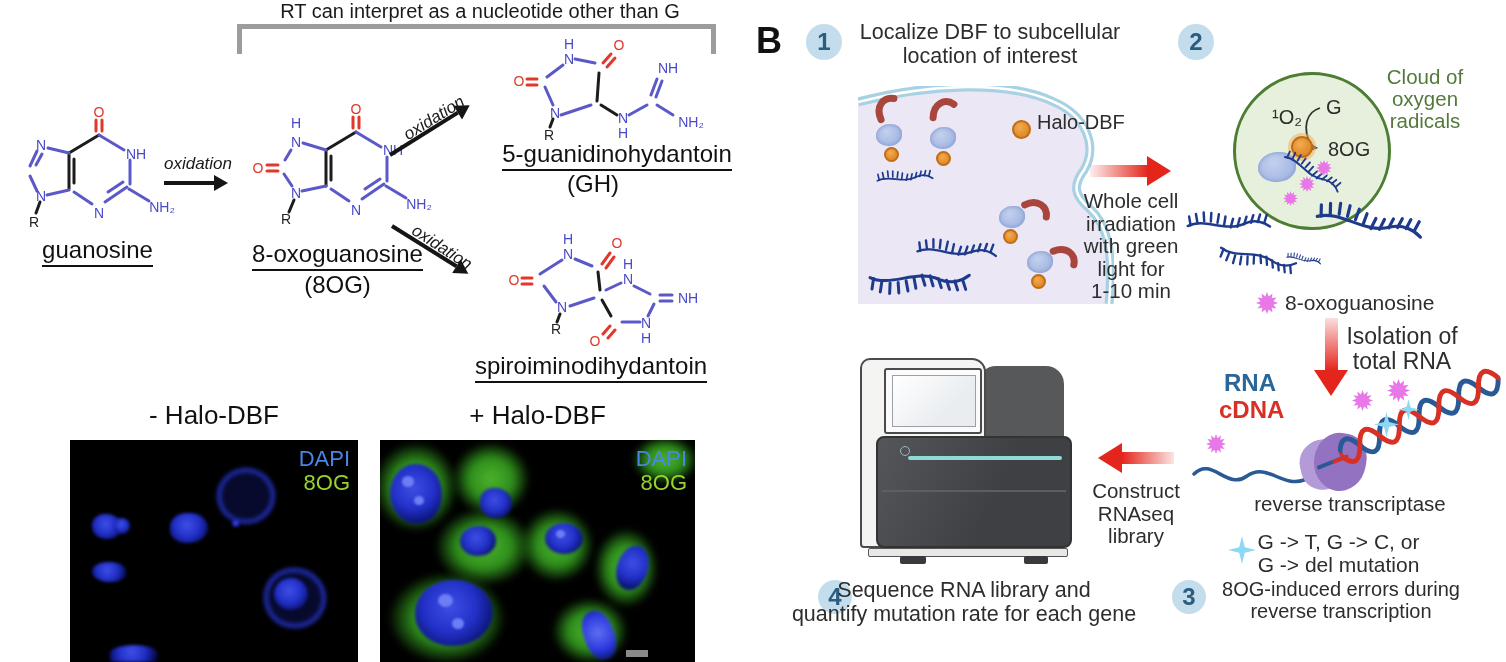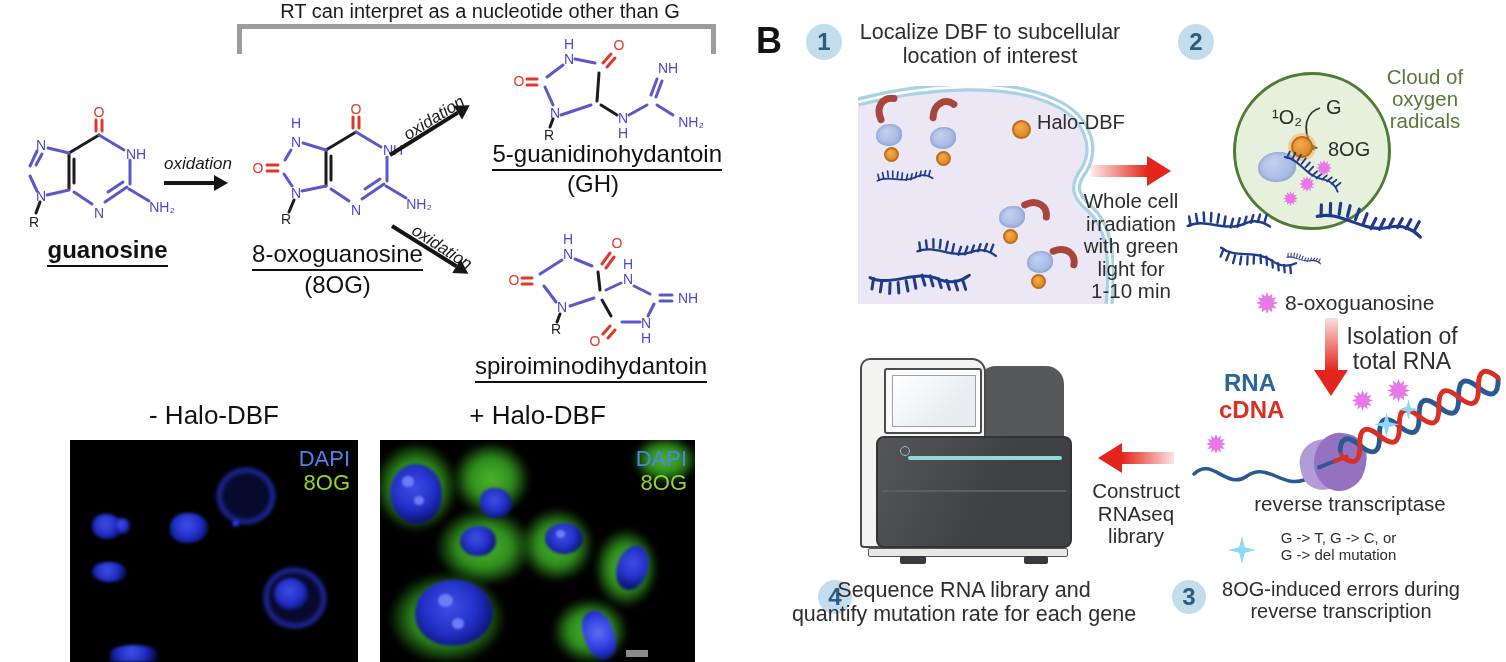--- a/index.html
+++ b/index.html
@@ -73,21 +73,21 @@
     <g font-size="14" text-anchor="middle">
       <text x="84" y="12" fill="#e0392b">O</text>
       <text x="26" y="45" fill="#4a49c9">N</text>
       <text x="121" y="54" fill="#4a49c9">NH</text>
       <text x="84" y="113" fill="#4a49c9">N</text>
       <text x="26" y="96" fill="#4a49c9">N</text>
       <text x="147" y="107" fill="#4a49c9">NH₂</text>
       <text x="19" y="122" fill="#222">R</text>
     </g>
   </svg>
-  <div class="abs ctr chemname" style="left:20px;top:236px;width:175px;font-weight:bold;"><span class="u">guanosine</span></div>
+  <div class="abs ctr chemname" style="left:10px;top:236px;width:175px;"><span class="u">guanosine</span></div>
 
   <div class="abs ctr it" style="left:158px;top:154px;width:80px;font-size:17px;">oxidation</div>
   <div class="abs barrow-tail" style="left:164px;top:181px;width:50px;"></div>
   <div class="abs barrow-head" style="left:214px;top:175px;"></div>
 
   <svg class="abs" style="left:238px;top:98px;" width="205" height="145" viewBox="0 0 205 145">
     <g stroke="#1c1c1c" stroke-width="3" stroke-linecap="round" fill="none">
       <path d="M88,88 L88,52 M93,82 L93,58 M88,52 L118,34"></path>
       <path d="M56,102 L51,114"></path>
     </g>
@@ -143,21 +143,21 @@
       <text x="14" y="51" fill="#e0392b">O</text>
       <text x="114" y="15" fill="#e0392b">O</text>
       <text x="50" y="83" fill="#4a49c9">N</text>
       <text x="44" y="105" fill="#222">R</text>
       <text x="118" y="88" fill="#4a49c9">N</text>
       <text x="118" y="103" fill="#4a49c9">H</text>
       <text x="163" y="38" fill="#4a49c9">NH</text>
       <text x="186" y="92" fill="#4a49c9">NH₂</text>
     </g>
   </svg>
-  <div class="abs ctr chemname" style="left:472px;top:140px;width:250px;text-align:right;"><span class="u">5-guanidinohydantoin</span></div>
+  <div class="abs ctr chemname" style="left:492px;top:140px;width:250px;"><span class="u">5-guanidinohydantoin</span></div>
   <div class="abs ctr chemname" style="left:468px;top:170px;width:250px;">(GH)</div>
 
   <svg class="abs" style="left:498px;top:226px;" width="225" height="122" viewBox="0 0 225 122">
     <g stroke="#5b59c8" stroke-width="3" stroke-linecap="round" fill="none">
       <path d="M77,33 L94,40 M96,72 L72,80 M58,76 L46,60 M42,48 L64,34"></path>
       <path d="M108,64 L123,57 M136,60 L152,68 M156,78 L150,90 M142,96 L124,96"></path>
       <path d="M162,69 L174,69 M162,75 L174,75"></path>
     </g>
     <g stroke="#1c1c1c" stroke-width="3" stroke-linecap="round" fill="none">
       <path d="M100,46 L102,64 M113,90 L104,74 M62,88 L59,96"></path>
@@ -355,21 +355,21 @@
     </svg>
   </div>
   <div class="abs burst" style="left:1352px;top:390px;width:21px;height:21px;"></div>
   <div class="abs burst" style="left:1387px;top:379px;width:23px;height:23px;"></div>
   <div class="abs star4" style="left:1374px;top:412px;width:25px;height:25px;"></div>
   <div class="abs star4" style="left:1398px;top:399px;width:21px;height:21px;"></div>
 
   <div class="abs ctr pb-text" style="left:1245px;top:492px;width:210px;font-size:20.5px;">reverse transcriptase</div>
 
   <div class="abs star4" style="left:1228px;top:536px;width:28px;height:28px;"></div>
-  <div class="abs ctr pre pb-text" style="left:1256px;top:530px;width:165px;font-size:15px;line-height:1.1;">G -&gt; T, G -&gt; C, or
+  <div class="abs ctr pre pb-text" style="left:1256px;top:530px;width:165px;font-size:21px;line-height:1.1;">G -&gt; T, G -&gt; C, or
 G -&gt; del mutation</div>
 
   <div class="abs step-circle" style="left:1172px;top:580px;width:34px;height:34px;">
       <span>3</span>
     </div>
   <div class="abs ctr pre pb-text" style="left:1205px;top:578px;width:272px;font-size:20px;line-height:1.12;">8OG-induced errors during
 reverse transcription</div>
 
   <div class="abs" style="left:978px;top:366px;width:86px;height:176px;background:#57585a;border-radius:18px;"></div>
   <div class="abs" style="left:860px;top:358px;width:126px;height:190px;background:#f4f4f2;border:2px solid #4b4b4b;border-radius:10px 14px 4px 4px;box-sizing:border-box;"></div>

